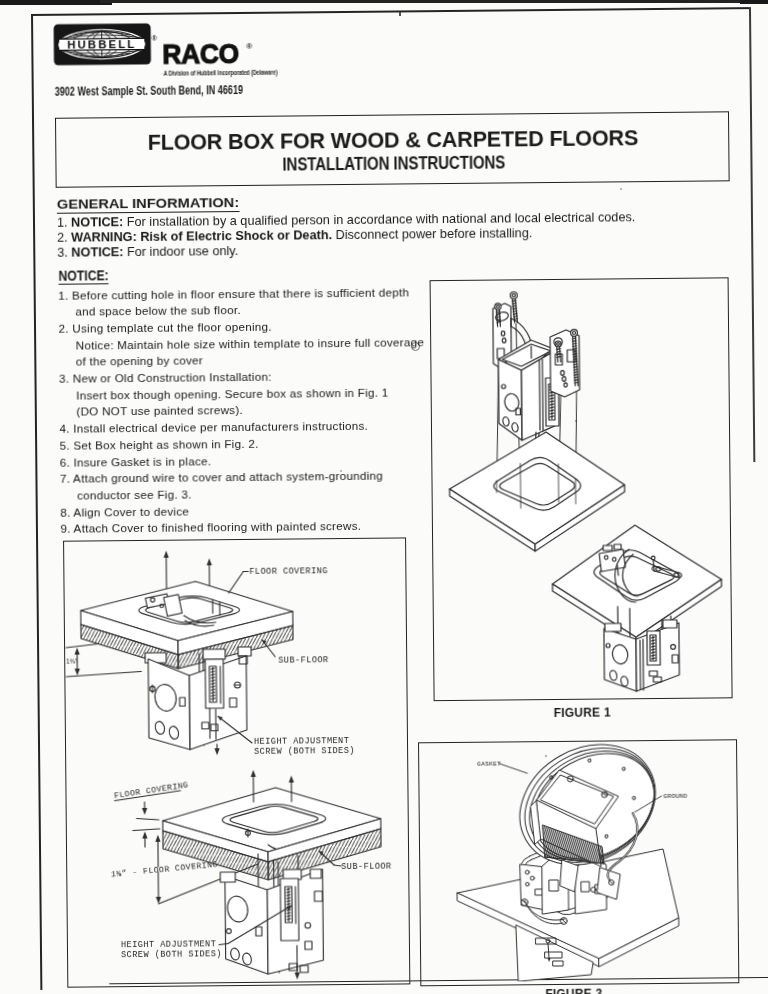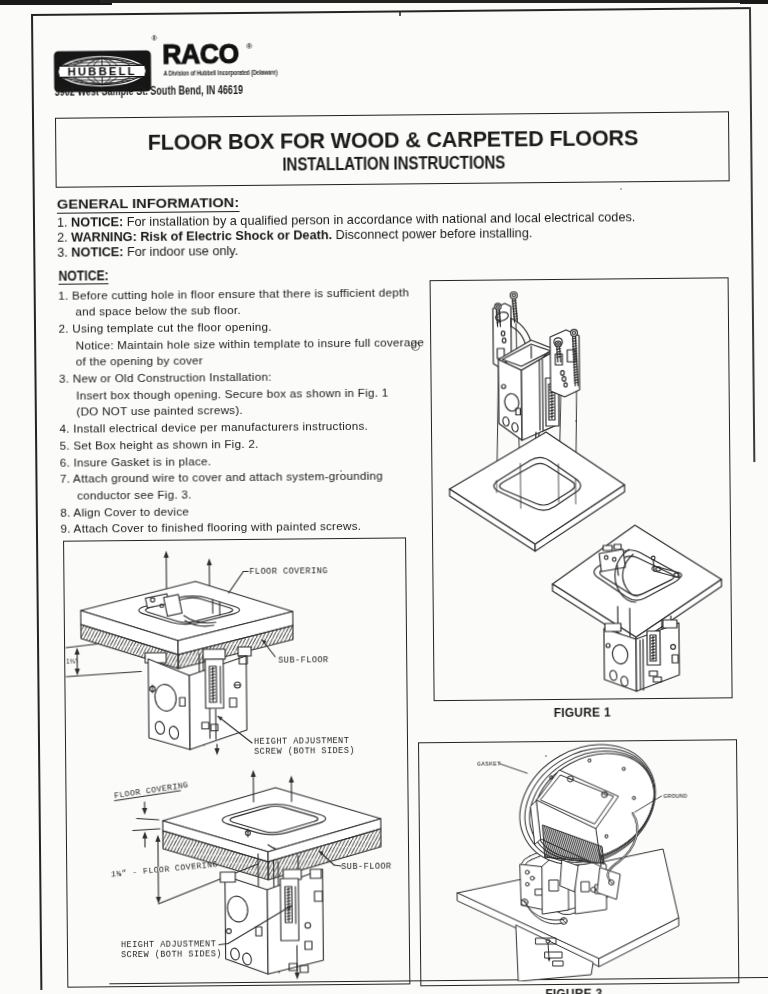--- a/index.html
+++ b/index.html
@@ -26,21 +26,21 @@
 <div class="abs" style="left:340px;top:470px;width:2px;height:2px;background:#aaa;border-radius:50%;"></div>
 <div class="abs" style="left:620px;top:188px;width:2px;height:2px;background:#aaa;border-radius:50%;"></div>
 <div class="abs" style="left:95px;top:528px;width:2px;height:2px;background:#aaa;border-radius:50%;"></div>
 <div id="wrap">
 
  <div class="bl" style="left:0;top:0;width:720px;height:1.7px;"></div>
  <div class="bl" style="left:0;top:0;width:2.3px;height:976px;"></div>
  <div class="bl" style="left:718.4px;top:0;width:1.6px;height:455px;background:#3a3a3a;"></div>
  <div class="bl" style="left:69px;top:969.5px;width:680px;height:1.8px;"></div>
 
- <div class="abs" id="logo" style="left:21.5px;top:37px;width:86px;height:42px;">
+ <div class="abs" id="logo" style="left:21.5px;top:10px;width:86px;height:42px;">
   <svg width="98" height="42" viewBox="0 0 98 42">
    <rect x="0.5" y="0.5" width="97" height="41" rx="4.5" fill="#161616"></rect>
    <ellipse cx="48.5" cy="21" rx="43.5" ry="15.2" fill="#fff"></ellipse>
    <ellipse cx="48.5" cy="21" rx="40.2" ry="13.6" fill="none" stroke="#111" stroke-width="1"></ellipse>
    <g stroke="#111" stroke-width="0.9" fill="none">
     <path d="M48.5 7.4 C42 11,38.5 16,38.5 21 C38.5 26,42 31,48.5 34.6"></path>
     <path d="M48.5 7.4 C38 10,31 15,31 21 C31 27,38 32,48.5 34.6"></path>
     <path d="M48.5 7.4 C28 9.5,17 14.6,17 21 C17 27.4,28 32.5,48.5 34.6"></path>
     <path d="M48.5 7.4 C55 11,58.5 16,58.5 21 C58.5 26,55 31,48.5 34.6"></path>
     <path d="M48.5 7.4 C59 10,66 15,66 21 C66 27,59 32,48.5 34.6"></path>

